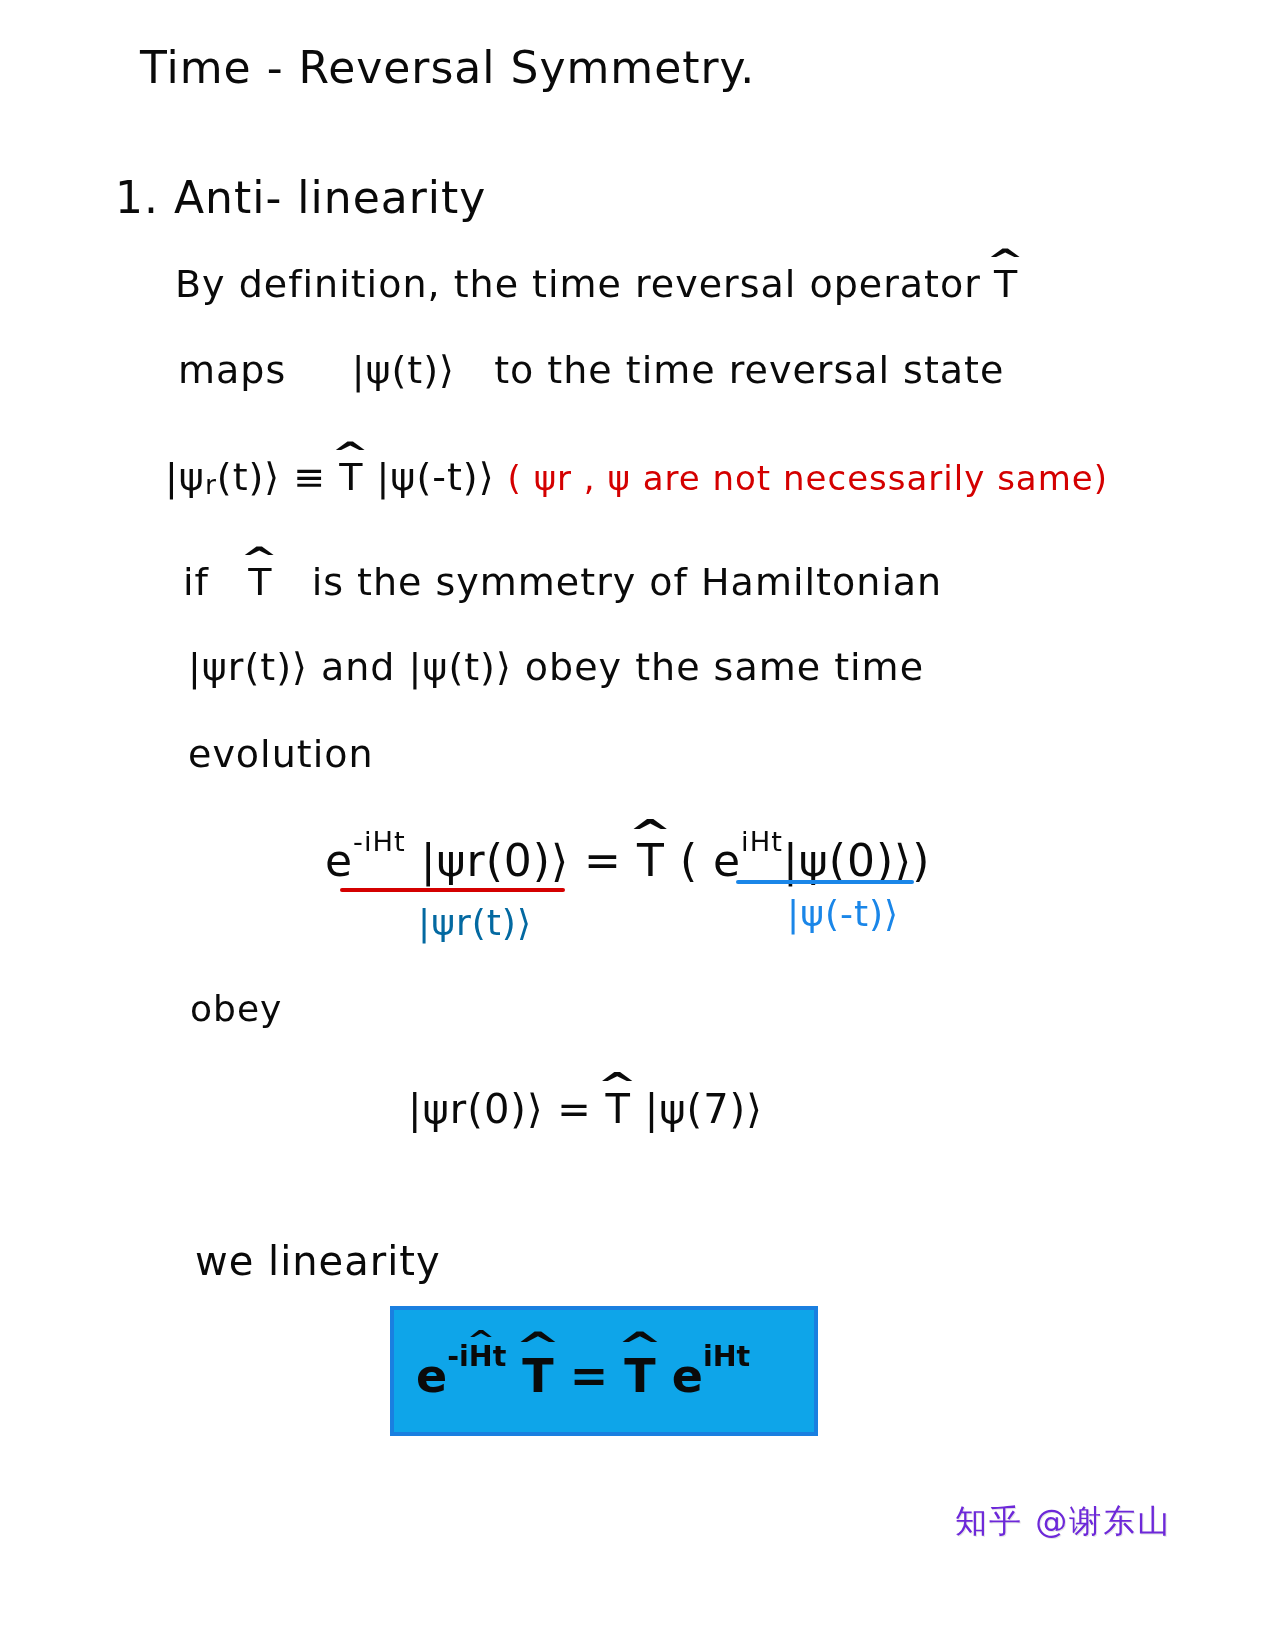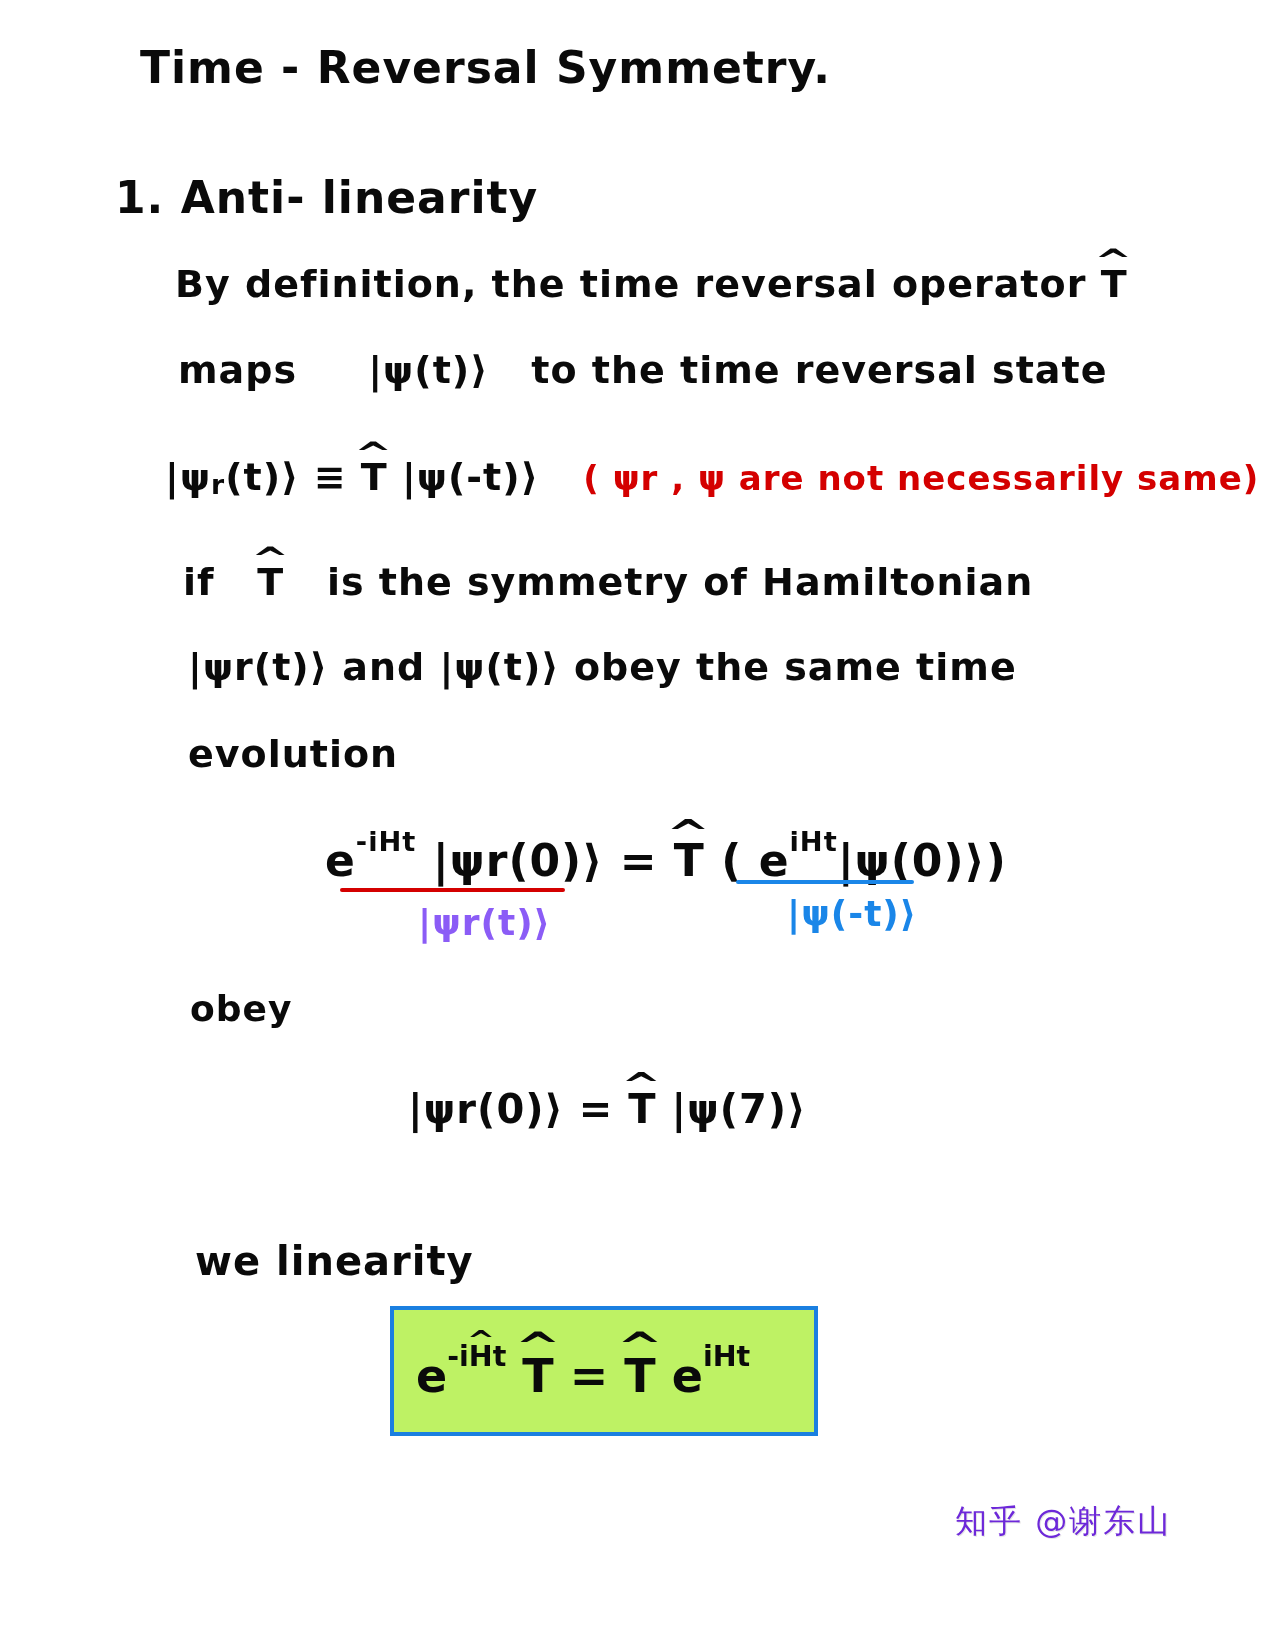--- a/index.html
+++ b/index.html
@@ -1,48 +1,48 @@
 <!DOCTYPE html>
 <html><head>
 <meta charset="utf-8">
 <style>
   html, body { margin: 0; padding: 0; background: #ffffff; }
   body {
     width: 1264px; height: 1635px; position: relative; overflow: hidden;
     font-family: "DejaVu Sans", sans-serif; color: #0a0a0a;
   }
-  .hw { position: absolute; font-weight: bold; white-space: nowrap; letter-spacing: 1px; }
+  .hw { position: absolute; font-weight: normal; white-space: nowrap; letter-spacing: 1px; }
   .title { left: 140px; top: 42px; font-size: 44px; }
   .section { left: 115px; top: 172px; font-size: 44px; }
   .line { font-size: 38px; }
   .l1 { left: 175px; top: 262px; }
   .l2 { left: 178px; top: 348px; text-align: right; }
   .l3 { left: 165px; top: 455px; font-size: 38px; }
-  .note { color: #d40000; font-size: 34px; margin-left: 30px; }
+  .note { color: #d40000; font-size: 34px; }
   .l4 { left: 183px; top: 560px; }
   .l5 { left: 188px; top: 645px; }
   .l6 { left: 188px; top: 732px; }
   .hat { position: relative; display: inline-block; }
   .hat::before {
     content: "^"; position: absolute; left: 50%; top: -0.62em;
     transform: translateX(-50%) scaleX(1.4); font-size: 0.85em; font-weight: bold;
   }
   sup { font-size: 0.62em; vertical-align: 0.9em; margin-top: 36px; }
   sub { font-size: 0.7em; vertical-align: -0.15em; }
   .eq1 { left: 325px; top: 826px; font-size: 44px; }
   .ul-red { position: absolute; left: 340px; top: 888px; width: 225px; height: 4px; background: #d40000; border-radius: 2px; }
   .ul-blue { position: absolute; left: 736px; top: 880px; width: 178px; height: 4px; background: #1a86e8; border-radius: 2px; }
-  .lbl-red { left: 418px; top: 902px; color: #8b5cf6; font-size: 36px; }
+  .lbl-red { left: 418px; top: 902px; color: #0369a1; font-size: 36px; }
   .lbl-blue { left: 787px; top: 893px; color: #1a86e8; font-size: 36px; }
   .since { left: 190px; top: 988px; font-size: 36px; }
   .eq2 { left: 408px; top: 1086px; font-size: 40px; }
   .conclude { left: 195px; top: 1238px; font-size: 40px; }
   .result-box {
     position: absolute; left: 390px; top: 1306px; width: 428px; height: 130px;
-    background: #bef264; border: 4px solid #1a7fe0; box-sizing: border-box;
+    background: #0ea5e9; border: 4px solid #1a7fe0; box-sizing: border-box;
   }
   .result-eq { position: absolute; left: 22px; top: 30px; font-size: 46px; font-weight: bold; white-space: nowrap; }
   .watermark {
     position: absolute; left: 955px; top: 1500px; font-size: 32px; color: #6d28d9;
     letter-spacing: 2px; white-space: nowrap; text-shadow: 1px 1px 0 #e6e6e6;
   }
 </style>
 </head>
 <body>
 

